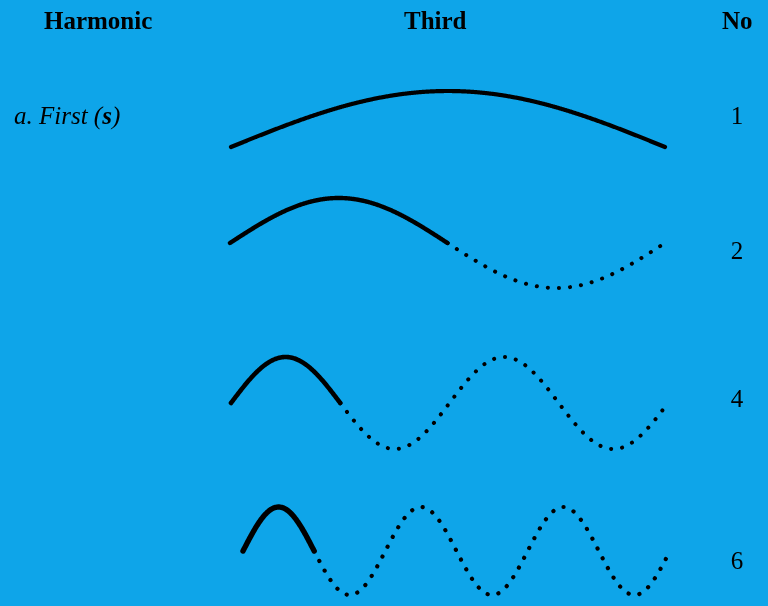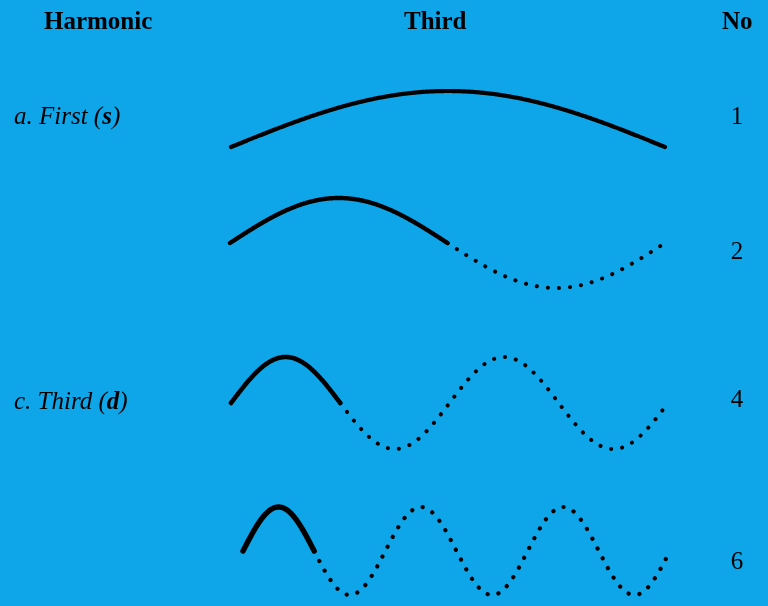--- a/index.html
+++ b/index.html
@@ -112,23 +112,20 @@
   <div class="row-number" id="num-0">1</div>
 
   <div class="figure-cell" id="fig-1">
     <svg width="500" height="125" viewBox="0 0 500 125">
       <path class="wave-solid" id="p1-solid" stroke-width="4.4" d="M30.00 63.00L30.63 62.59L31.25 62.19L31.88 61.78L32.50 61.38L33.13 60.97L33.75 60.56L34.38 60.16L35.00 59.75L35.63 59.35L36.25 58.94L36.88 58.54L37.50 58.13L38.13 57.73L38.75 57.33L39.38 56.92L40.00 56.52L40.63 56.12L41.25 55.72L41.88 55.32L42.50 54.92L43.13 54.52L43.75 54.12L44.38 53.72L45.00 53.33L45.63 52.93L46.25 52.53L46.88 52.14L47.50 51.75L48.13 51.35L48.75 50.96L49.38 50.57L50.00 50.18L50.63 49.79L51.25 49.40L51.88 49.02L52.50 48.63L53.13 48.25L53.75 47.86L54.38 47.48L55.00 47.10L55.63 46.72L56.25 46.34L56.88 45.97L57.50 45.59L58.13 45.22L58.75 44.85L59.38 44.47L60.00 44.10L60.63 43.74L61.25 43.37L61.88 43.01L62.50 42.64L63.13 42.28L63.75 41.92L64.38 41.56L65.00 41.21L65.63 40.85L66.25 40.50L66.88 40.15L67.50 39.80L68.13 39.45L68.75 39.11L69.38 38.76L70.00 38.42L70.63 38.08L71.25 37.75L71.88 37.41L72.50 37.08L73.13 36.75L73.75 36.42L74.38 36.09L75.00 35.77L75.63 35.44L76.25 35.12L76.88 34.81L77.50 34.49L78.13 34.18L78.75 33.87L79.38 33.56L80.00 33.25L80.63 32.95L81.25 32.65L81.88 32.35L82.50 32.05L83.13 31.76L83.75 31.47L84.38 31.18L85.00 30.89L85.63 30.61L86.25 30.33L86.88 30.05L87.50 29.78L88.13 29.50L88.75 29.23L89.38 28.97L90.00 28.70L90.63 28.44L91.25 28.18L91.88 27.93L92.50 27.67L93.13 27.42L93.75 27.18L94.38 26.93L95.00 26.69L95.63 26.45L96.25 26.22L96.88 25.98L97.50 25.75L98.13 25.53L98.75 25.30L99.38 25.08L100.00 24.87L100.63 24.65L101.25 24.44L101.88 24.23L102.50 24.03L103.13 23.83L103.75 23.63L104.38 23.43L105.00 23.24L105.63 23.05L106.25 22.87L106.88 22.69L107.50 22.51L108.13 22.33L108.75 22.16L109.38 21.99L110.00 21.82L110.63 21.66L111.25 21.50L111.88 21.35L112.50 21.20L113.13 21.05L113.75 20.90L114.38 20.76L115.00 20.62L115.63 20.49L116.25 20.36L116.88 20.23L117.50 20.10L118.13 19.98L118.75 19.86L119.38 19.75L120.00 19.64L120.63 19.53L121.25 19.43L121.88 19.33L122.50 19.23L123.13 19.14L123.75 19.05L124.38 18.97L125.00 18.88L125.63 18.81L126.25 18.73L126.88 18.66L127.50 18.59L128.13 18.53L128.75 18.47L129.38 18.41L130.00 18.36L130.63 18.31L131.25 18.26L131.88 18.22L132.50 18.18L133.13 18.15L133.75 18.12L134.38 18.09L135.00 18.07L135.63 18.05L136.25 18.03L136.88 18.02L137.50 18.01L138.13 18.00L138.75 18.00L139.38 18.00L140.00 18.01L140.63 18.02L141.25 18.03L141.88 18.05L142.50 18.07L143.13 18.09L143.75 18.12L144.38 18.15L145.00 18.18L145.63 18.22L146.25 18.26L146.88 18.31L147.50 18.36L148.13 18.41L148.75 18.47L149.38 18.53L150.00 18.59L150.63 18.66L151.25 18.73L151.88 18.81L152.50 18.88L153.13 18.97L153.75 19.05L154.38 19.14L155.00 19.23L155.63 19.33L156.25 19.43L156.88 19.53L157.50 19.64L158.13 19.75L158.75 19.86L159.38 19.98L160.00 20.10L160.63 20.23L161.25 20.36L161.88 20.49L162.50 20.62L163.13 20.76L163.75 20.90L164.38 21.05L165.00 21.20L165.63 21.35L166.25 21.50L166.88 21.66L167.50 21.82L168.13 21.99L168.75 22.16L169.38 22.33L170.00 22.51L170.63 22.69L171.25 22.87L171.88 23.05L172.50 23.24L173.13 23.43L173.75 23.63L174.38 23.83L175.00 24.03L175.63 24.23L176.25 24.44L176.88 24.65L177.50 24.87L178.13 25.08L178.75 25.30L179.38 25.53L180.00 25.75L180.63 25.98L181.25 26.22L181.88 26.45L182.50 26.69L183.13 26.93L183.75 27.18L184.38 27.42L185.00 27.67L185.63 27.93L186.25 28.18L186.88 28.44L187.50 28.70L188.13 28.97L188.75 29.23L189.38 29.50L190.00 29.78L190.63 30.05L191.25 30.33L191.88 30.61L192.50 30.89L193.13 31.18L193.75 31.47L194.38 31.76L195.00 32.05L195.63 32.35L196.25 32.65L196.88 32.95L197.50 33.25L198.13 33.56L198.75 33.87L199.38 34.18L200.00 34.49L200.63 34.81L201.25 35.12L201.88 35.44L202.50 35.77L203.13 36.09L203.75 36.42L204.38 36.75L205.00 37.08L205.63 37.41L206.25 37.75L206.88 38.08L207.50 38.42L208.13 38.76L208.75 39.11L209.38 39.45L210.00 39.80L210.63 40.15L211.25 40.50L211.88 40.85L212.50 41.21L213.13 41.56L213.75 41.92L214.38 42.28L215.00 42.64L215.63 43.01L216.25 43.37L216.88 43.74L217.50 44.10L218.13 44.47L218.75 44.85L219.38 45.22L220.00 45.59L220.63 45.97L221.25 46.34L221.88 46.72L222.50 47.10L223.13 47.48L223.75 47.86L224.38 48.25L225.00 48.63L225.63 49.02L226.25 49.40L226.88 49.79L227.50 50.18L228.13 50.57L228.75 50.96L229.38 51.35L230.00 51.75L230.63 52.14L231.25 52.53L231.88 52.93L232.50 53.33L233.13 53.72L233.75 54.12L234.38 54.52L235.00 54.92L235.63 55.32L236.25 55.72L236.88 56.12L237.50 56.52L238.13 56.92L238.75 57.33L239.38 57.73L240.00 58.13L240.63 58.54L241.25 58.94L241.88 59.35L242.50 59.75L243.13 60.16L243.75 60.56L244.38 60.97L245.00 61.38L245.63 61.78L246.25 62.19L246.88 62.59L247.50 63.00"></path>
       <path class="wave-dotted" id="p1-dotted" stroke-width="4.0" d="M247.50 63.00L248.13 63.41L248.75 63.81L249.38 64.22L250.00 64.62L250.63 65.03L251.25 65.44L251.88 65.84L252.50 66.25L253.13 66.65L253.75 67.06L254.38 67.46L255.00 67.87L255.63 68.27L256.25 68.67L256.88 69.08L257.50 69.48L258.13 69.88L258.75 70.28L259.38 70.68L260.00 71.08L260.63 71.48L261.25 71.88L261.88 72.28L262.50 72.67L263.13 73.07L263.75 73.47L264.38 73.86L265.00 74.25L265.63 74.65L266.25 75.04L266.88 75.43L267.50 75.82L268.13 76.21L268.75 76.60L269.38 76.98L270.00 77.37L270.63 77.75L271.25 78.14L271.88 78.52L272.50 78.90L273.13 79.28L273.75 79.66L274.38 80.03L275.00 80.41L275.63 80.78L276.25 81.15L276.88 81.53L277.50 81.90L278.13 82.26L278.75 82.63L279.38 82.99L280.00 83.36L280.63 83.72L281.25 84.08L281.88 84.44L282.50 84.79L283.13 85.15L283.75 85.50L284.38 85.85L285.00 86.20L285.63 86.55L286.25 86.89L286.88 87.24L287.50 87.58L288.13 87.92L288.75 88.25L289.38 88.59L290.00 88.92L290.63 89.25L291.25 89.58L291.88 89.91L292.50 90.23L293.13 90.56L293.75 90.88L294.38 91.19L295.00 91.51L295.63 91.82L296.25 92.13L296.88 92.44L297.50 92.75L298.13 93.05L298.75 93.35L299.38 93.65L300.00 93.95L300.63 94.24L301.25 94.53L301.88 94.82L302.50 95.11L303.13 95.39L303.75 95.67L304.38 95.95L305.00 96.22L305.63 96.50L306.25 96.77L306.88 97.03L307.50 97.30L308.13 97.56L308.75 97.82L309.38 98.07L310.00 98.33L310.63 98.58L311.25 98.82L311.88 99.07L312.50 99.31L313.13 99.55L313.75 99.78L314.38 100.02L315.00 100.25L315.63 100.47L316.25 100.70L316.88 100.92L317.50 101.13L318.13 101.35L318.75 101.56L319.38 101.77L320.00 101.97L320.63 102.17L321.25 102.37L321.88 102.57L322.50 102.76L323.13 102.95L323.75 103.13L324.38 103.31L325.00 103.49L325.63 103.67L326.25 103.84L326.88 104.01L327.50 104.18L328.13 104.34L328.75 104.50L329.38 104.65L330.00 104.80L330.63 104.95L331.25 105.10L331.88 105.24L332.50 105.38L333.13 105.51L333.75 105.64L334.38 105.77L335.00 105.90L335.63 106.02L336.25 106.14L336.88 106.25L337.50 106.36L338.13 106.47L338.75 106.57L339.38 106.67L340.00 106.77L340.63 106.86L341.25 106.95L341.88 107.03L342.50 107.12L343.13 107.19L343.75 107.27L344.38 107.34L345.00 107.41L345.63 107.47L346.25 107.53L346.88 107.59L347.50 107.64L348.13 107.69L348.75 107.74L349.38 107.78L350.00 107.82L350.63 107.85L351.25 107.88L351.88 107.91L352.50 107.93L353.13 107.95L353.75 107.97L354.38 107.98L355.00 107.99L355.63 108.00L356.25 108.00L356.88 108.00L357.50 107.99L358.13 107.98L358.75 107.97L359.38 107.95L360.00 107.93L360.63 107.91L361.25 107.88L361.88 107.85L362.50 107.82L363.13 107.78L363.75 107.74L364.38 107.69L365.00 107.64L365.63 107.59L366.25 107.53L366.88 107.47L367.50 107.41L368.13 107.34L368.75 107.27L369.38 107.19L370.00 107.12L370.63 107.03L371.25 106.95L371.88 106.86L372.50 106.77L373.13 106.67L373.75 106.57L374.38 106.47L375.00 106.36L375.63 106.25L376.25 106.14L376.88 106.02L377.50 105.90L378.13 105.77L378.75 105.64L379.38 105.51L380.00 105.38L380.63 105.24L381.25 105.10L381.88 104.95L382.50 104.80L383.13 104.65L383.75 104.50L384.38 104.34L385.00 104.18L385.63 104.01L386.25 103.84L386.88 103.67L387.50 103.49L388.13 103.31L388.75 103.13L389.38 102.95L390.00 102.76L390.63 102.57L391.25 102.37L391.88 102.17L392.50 101.97L393.13 101.77L393.75 101.56L394.38 101.35L395.00 101.13L395.63 100.92L396.25 100.70L396.88 100.47L397.50 100.25L398.13 100.02L398.75 99.78L399.38 99.55L400.00 99.31L400.63 99.07L401.25 98.82L401.88 98.58L402.50 98.33L403.13 98.07L403.75 97.82L404.38 97.56L405.00 97.30L405.63 97.03L406.25 96.77L406.88 96.50L407.50 96.22L408.13 95.95L408.75 95.67L409.38 95.39L410.00 95.11L410.63 94.82L411.25 94.53L411.88 94.24L412.50 93.95L413.13 93.65L413.75 93.35L414.38 93.05L415.00 92.75L415.63 92.44L416.25 92.13L416.88 91.82L417.50 91.51L418.13 91.19L418.75 90.88L419.38 90.56L420.00 90.23L420.63 89.91L421.25 89.58L421.88 89.25L422.50 88.92L423.13 88.59L423.75 88.25L424.38 87.92L425.00 87.58L425.63 87.24L426.25 86.89L426.88 86.55L427.50 86.20L428.13 85.85L428.75 85.50L429.38 85.15L430.00 84.79L430.63 84.44L431.25 84.08L431.88 83.72L432.50 83.36L433.13 82.99L433.75 82.63L434.38 82.26L435.00 81.90L435.63 81.53L436.25 81.15L436.88 80.78L437.50 80.41L438.13 80.03L438.75 79.66L439.38 79.28L440.00 78.90L440.63 78.52L441.25 78.14L441.88 77.75L442.50 77.37L443.13 76.98L443.75 76.60L444.38 76.21L445.00 75.82L445.63 75.43L446.25 75.04L446.88 74.65L447.50 74.25L448.13 73.86L448.75 73.47L449.38 73.07L450.00 72.67L450.63 72.28L451.25 71.88L451.88 71.48L452.50 71.08L453.13 70.68L453.75 70.28L454.38 69.88L455.00 69.48L455.63 69.08L456.25 68.67L456.88 68.27L457.50 67.87L458.13 67.46L458.75 67.06L459.38 66.65L460.00 66.25L460.63 65.84L461.25 65.44L461.88 65.03L462.50 64.62L463.13 64.22L463.75 63.81L464.38 63.41L465.00 63.00"></path>
     </svg>
   </div>
   <div class="row-number" id="num-1">2</div>
 
-  <div class="row-label" id="label-2">
-    <span>c. Third (</span><span class="term">d</span><span>)</span>
-  </div>
   <div class="figure-cell" id="fig-2">
     <svg width="500" height="125" viewBox="0 0 500 125">
       <path class="wave-solid" id="p2-solid" stroke-width="4.6" d="M31.00 68.00L31.62 67.17L32.25 66.35L32.87 65.52L33.50 64.70L34.12 63.88L34.75 63.05L35.37 62.23L35.99 61.42L36.62 60.60L37.24 59.79L37.87 58.98L38.49 58.17L39.12 57.36L39.74 56.56L40.36 55.76L40.99 54.97L41.61 54.18L42.24 53.39L42.86 52.61L43.49 51.84L44.11 51.07L44.73 50.30L45.36 49.54L45.98 48.79L46.61 48.04L47.23 47.30L47.86 46.57L48.48 45.84L49.10 45.12L49.73 44.41L50.35 43.70L50.98 43.00L51.60 42.32L52.23 41.63L52.85 40.96L53.47 40.30L54.10 39.64L54.72 39.00L55.35 38.36L55.97 37.73L56.60 37.12L57.22 36.51L57.84 35.91L58.47 35.33L59.09 34.75L59.72 34.19L60.34 33.63L60.97 33.09L61.59 32.56L62.21 32.04L62.84 31.53L63.46 31.03L64.09 30.54L64.71 30.07L65.34 29.61L65.96 29.16L66.58 28.72L67.21 28.30L67.83 27.89L68.46 27.49L69.08 27.11L69.71 26.74L70.33 26.38L70.95 26.03L71.58 25.70L72.20 25.38L72.83 25.08L73.45 24.79L74.08 24.51L74.70 24.25L75.32 24.00L75.95 23.77L76.57 23.55L77.20 23.34L77.82 23.15L78.45 22.98L79.07 22.81L79.69 22.67L80.32 22.53L80.94 22.42L81.57 22.31L82.19 22.22L82.82 22.15L83.44 22.09L84.06 22.05L84.69 22.02L85.31 22.00L85.94 22.00L86.56 22.02L87.19 22.05L87.81 22.09L88.43 22.15L89.06 22.22L89.68 22.31L90.31 22.42L90.93 22.53L91.56 22.67L92.18 22.81L92.80 22.98L93.43 23.15L94.05 23.34L94.68 23.55L95.30 23.77L95.93 24.00L96.55 24.25L97.17 24.51L97.80 24.79L98.42 25.08L99.05 25.38L99.67 25.70L100.30 26.03L100.92 26.38L101.54 26.74L102.17 27.11L102.79 27.49L103.42 27.89L104.04 28.30L104.67 28.72L105.29 29.16L105.91 29.61L106.54 30.07L107.16 30.54L107.79 31.03L108.41 31.53L109.04 32.04L109.66 32.56L110.28 33.09L110.91 33.63L111.53 34.19L112.16 34.75L112.78 35.33L113.41 35.91L114.03 36.51L114.65 37.12L115.28 37.73L115.90 38.36L116.53 39.00L117.15 39.64L117.78 40.30L118.40 40.96L119.02 41.63L119.65 42.32L120.27 43.00L120.90 43.70L121.52 44.41L122.15 45.12L122.77 45.84L123.39 46.57L124.02 47.30L124.64 48.04L125.27 48.79L125.89 49.54L126.52 50.30L127.14 51.07L127.76 51.84L128.39 52.61L129.01 53.39L129.64 54.18L130.26 54.97L130.89 55.76L131.51 56.56L132.13 57.36L132.76 58.17L133.38 58.98L134.01 59.79L134.63 60.60L135.26 61.42L135.88 62.23L136.50 63.05L137.13 63.88L137.75 64.70L138.38 65.52L139.00 66.35L139.63 67.17L140.25 68.00"></path>
       <path class="wave-dotted" id="p2-dotted" stroke-width="4.0" d="M140.25 68.00L140.88 68.83L141.50 69.65L142.13 70.48L142.75 71.31L143.38 72.13L144.00 72.95L144.63 73.78L145.25 74.60L145.88 75.41L146.50 76.23L147.13 77.04L147.76 77.85L148.38 78.66L149.01 79.46L149.63 80.26L150.26 81.06L150.88 81.85L151.51 82.63L152.13 83.42L152.76 84.19L153.39 84.96L154.01 85.73L154.64 86.49L155.26 87.25L155.89 87.99L156.51 88.74L157.14 89.47L157.76 90.20L158.39 90.92L159.01 91.63L159.64 92.34L160.27 93.04L160.89 93.73L161.52 94.41L162.14 95.08L162.77 95.75L163.39 96.40L164.02 97.05L164.64 97.69L165.27 98.31L165.89 98.93L166.52 99.54L167.15 100.13L167.77 100.72L168.40 101.30L169.02 101.86L169.65 102.42L170.27 102.96L170.90 103.49L171.52 104.01L172.15 104.52L172.77 105.02L173.40 105.50L174.03 105.98L174.65 106.44L175.28 106.89L175.90 107.32L176.53 107.74L177.15 108.16L177.78 108.55L178.40 108.94L179.03 109.31L179.66 109.66L180.28 110.01L180.91 110.34L181.53 110.66L182.16 110.96L182.78 111.25L183.41 111.52L184.03 111.78L184.66 112.03L185.28 112.26L185.91 112.48L186.54 112.68L187.16 112.87L187.79 113.05L188.41 113.21L189.04 113.35L189.66 113.48L190.29 113.60L190.91 113.70L191.54 113.79L192.16 113.86L192.79 113.92L193.42 113.96L194.04 113.99L194.67 114.00L195.29 114.00L195.92 113.98L196.54 113.95L197.17 113.90L197.79 113.84L198.42 113.76L199.04 113.67L199.67 113.56L200.30 113.44L200.92 113.31L201.55 113.16L202.17 112.99L202.80 112.81L203.42 112.62L204.05 112.41L204.67 112.19L205.30 111.95L205.93 111.70L206.55 111.43L207.18 111.15L207.80 110.86L208.43 110.55L209.05 110.23L209.68 109.89L210.30 109.55L210.93 109.18L211.55 108.81L212.18 108.42L212.81 108.02L213.43 107.61L214.06 107.18L214.68 106.74L215.31 106.29L215.93 105.82L216.56 105.34L217.18 104.85L217.81 104.35L218.43 103.84L219.06 103.32L219.69 102.78L220.31 102.23L220.94 101.68L221.56 101.11L222.19 100.53L222.81 99.94L223.44 99.34L224.06 98.73L224.69 98.10L225.31 97.47L225.94 96.83L226.57 96.19L227.19 95.53L227.82 94.86L228.44 94.18L229.07 93.50L229.69 92.81L230.32 92.11L230.94 91.40L231.57 90.68L232.20 89.96L232.82 89.23L233.45 88.49L234.07 87.75L234.70 86.99L235.32 86.24L235.95 85.48L236.57 84.71L237.20 83.93L237.82 83.16L238.45 82.37L239.08 81.58L239.70 80.79L240.33 79.99L240.95 79.19L241.58 78.39L242.20 77.58L242.83 76.77L243.45 75.96L244.08 75.14L244.70 74.32L245.33 73.50L245.96 72.68L246.58 71.86L247.21 71.03L247.83 70.21L248.46 69.38L249.08 68.55L249.71 67.72L250.33 66.90L250.96 66.07L251.58 65.24L252.21 64.42L252.84 63.59L253.46 62.77L254.09 61.95L254.71 61.13L255.34 60.31L255.96 59.50L256.59 58.69L257.21 57.88L257.84 57.07L258.47 56.27L259.09 55.47L259.72 54.68L260.34 53.89L260.97 53.11L261.59 52.32L262.22 51.55L262.84 50.78L263.47 50.02L264.09 49.26L264.72 48.50L265.35 47.76L265.97 47.02L266.60 46.29L267.22 45.56L267.85 44.84L268.47 44.13L269.10 43.43L269.72 42.73L270.35 42.04L270.97 41.37L271.60 40.69L272.23 40.03L272.85 39.38L273.48 38.74L274.10 38.10L274.73 37.48L275.35 36.87L275.98 36.26L276.60 35.67L277.23 35.09L277.85 34.51L278.48 33.95L279.11 33.40L279.73 32.86L280.36 32.33L280.98 31.82L281.61 31.31L282.23 30.82L282.86 30.34L283.48 29.87L284.11 29.41L284.74 28.97L285.36 28.54L285.99 28.12L286.61 27.71L287.24 27.32L287.86 26.94L288.49 26.57L289.11 26.22L289.74 25.88L290.36 25.55L290.99 25.24L291.62 24.94L292.24 24.66L292.87 24.39L293.49 24.13L294.12 23.89L294.74 23.66L295.37 23.45L295.99 23.25L296.62 23.07L297.24 22.90L297.87 22.74L298.50 22.60L299.12 22.48L299.75 22.36L300.37 22.27L301.00 22.19L301.62 22.12L302.25 22.07L302.87 22.03L303.50 22.01L304.13 22.00L304.75 22.01L305.38 22.03L306.00 22.07L306.63 22.12L307.25 22.19L307.88 22.27L308.50 22.36L309.13 22.48L309.75 22.60L310.38 22.74L311.01 22.90L311.63 23.07L312.26 23.25L312.88 23.45L313.51 23.66L314.13 23.89L314.76 24.13L315.38 24.39L316.01 24.66L316.63 24.94L317.26 25.24L317.89 25.55L318.51 25.88L319.14 26.22L319.76 26.57L320.39 26.94L321.01 27.32L321.64 27.71L322.26 28.12L322.89 28.54L323.51 28.97L324.14 29.41L324.77 29.87L325.39 30.34L326.02 30.82L326.64 31.31L327.27 31.82L327.89 32.33L328.52 32.86L329.14 33.40L329.77 33.95L330.40 34.51L331.02 35.09L331.65 35.67L332.27 36.26L332.90 36.87L333.52 37.48L334.15 38.10L334.77 38.74L335.40 39.38L336.02 40.03L336.65 40.69L337.28 41.37L337.90 42.04L338.53 42.73L339.15 43.43L339.78 44.13L340.40 44.84L341.03 45.56L341.65 46.29L342.28 47.02L342.90 47.76L343.53 48.50L344.16 49.26L344.78 50.02L345.41 50.78L346.03 51.55L346.66 52.32L347.28 53.11L347.91 53.89L348.53 54.68L349.16 55.47L349.78 56.27L350.41 57.07L351.04 57.88L351.66 58.69L352.29 59.50L352.91 60.31L353.54 61.13L354.16 61.95L354.79 62.77L355.41 63.59L356.04 64.42L356.67 65.24L357.29 66.07L357.92 66.90L358.54 67.72L359.17 68.55L359.79 69.38L360.42 70.21L361.04 71.03L361.67 71.86L362.29 72.68L362.92 73.50L363.55 74.32L364.17 75.14L364.80 75.96L365.42 76.77L366.05 77.58L366.67 78.39L367.30 79.19L367.92 79.99L368.55 80.79L369.17 81.58L369.80 82.37L370.43 83.16L371.05 83.93L371.68 84.71L372.30 85.48L372.93 86.24L373.55 86.99L374.18 87.75L374.80 88.49L375.43 89.23L376.05 89.96L376.68 90.68L377.31 91.40L377.93 92.11L378.56 92.81L379.18 93.50L379.81 94.18L380.43 94.86L381.06 95.53L381.68 96.19L382.31 96.83L382.94 97.47L383.56 98.10L384.19 98.73L384.81 99.34L385.44 99.94L386.06 100.53L386.69 101.11L387.31 101.68L387.94 102.23L388.56 102.78L389.19 103.32L389.82 103.84L390.44 104.35L391.07 104.85L391.69 105.34L392.32 105.82L392.94 106.29L393.57 106.74L394.19 107.18L394.82 107.61L395.44 108.02L396.07 108.42L396.70 108.81L397.32 109.18L397.95 109.55L398.57 109.89L399.20 110.23L399.82 110.55L400.45 110.86L401.07 111.15L401.70 111.43L402.32 111.70L402.95 111.95L403.58 112.19L404.20 112.41L404.83 112.62L405.45 112.81L406.08 112.99L406.70 113.16L407.33 113.31L407.95 113.44L408.58 113.56L409.21 113.67L409.83 113.76L410.46 113.84L411.08 113.90L411.71 113.95L412.33 113.98L412.96 114.00L413.58 114.00L414.21 113.99L414.83 113.96L415.46 113.92L416.09 113.86L416.71 113.79L417.34 113.70L417.96 113.60L418.59 113.48L419.21 113.35L419.84 113.21L420.46 113.05L421.09 112.87L421.71 112.68L422.34 112.48L422.97 112.26L423.59 112.03L424.22 111.78L424.84 111.52L425.47 111.25L426.09 110.96L426.72 110.66L427.34 110.34L427.97 110.01L428.59 109.66L429.22 109.31L429.85 108.94L430.47 108.55L431.10 108.16L431.72 107.74L432.35 107.32L432.97 106.89L433.60 106.44L434.22 105.98L434.85 105.50L435.48 105.02L436.10 104.52L436.73 104.01L437.35 103.49L437.98 102.96L438.60 102.42L439.23 101.86L439.85 101.30L440.48 100.72L441.10 100.13L441.73 99.54L442.36 98.93L442.98 98.31L443.61 97.69L444.23 97.05L444.86 96.40L445.48 95.75L446.11 95.08L446.73 94.41L447.36 93.73L447.98 93.04L448.61 92.34L449.24 91.63L449.86 90.92L450.49 90.20L451.11 89.47L451.74 88.74L452.36 87.99L452.99 87.25L453.61 86.49L454.24 85.73L454.86 84.96L455.49 84.19L456.12 83.42L456.74 82.63L457.37 81.85L457.99 81.06L458.62 80.26L459.24 79.46L459.87 78.66L460.49 77.85L461.12 77.04L461.75 76.23L462.37 75.41L463.00 74.60L463.62 73.78L464.25 72.95L464.87 72.13L465.50 71.31L466.12 70.48L466.75 69.65L467.37 68.83L468.00 68.00"></path>
     </svg>
   </div>
   <div class="row-number" id="num-2">4</div>
 
   <div class="figure-cell" id="fig-3">
     <svg width="500" height="121" viewBox="0 0 500 121">

